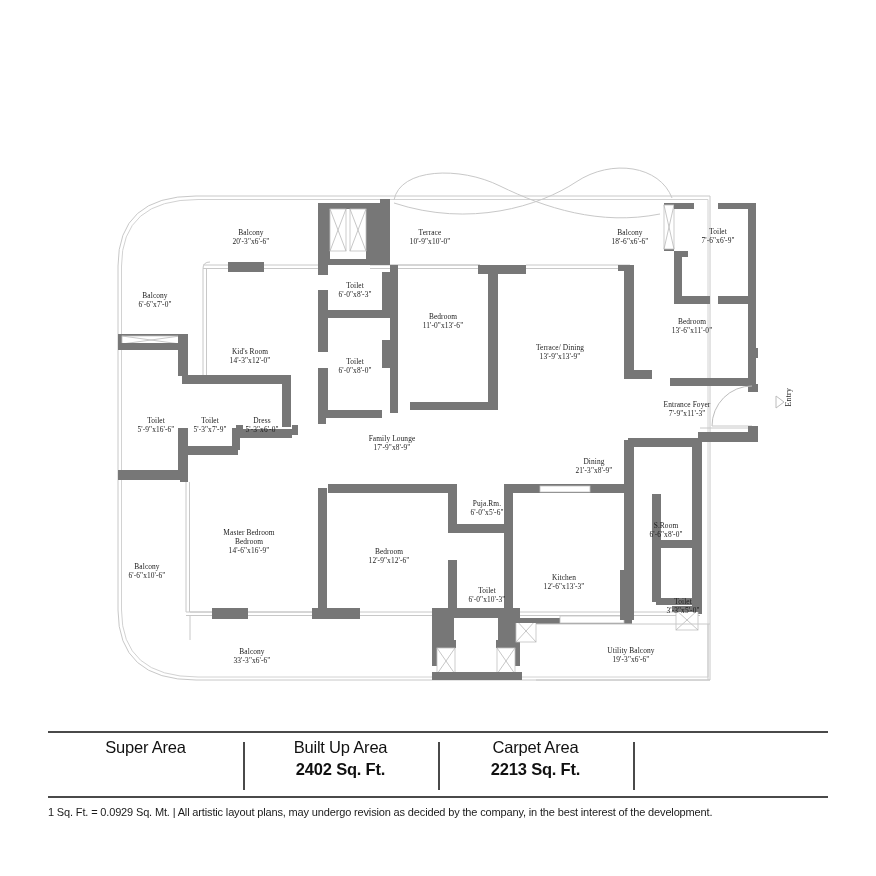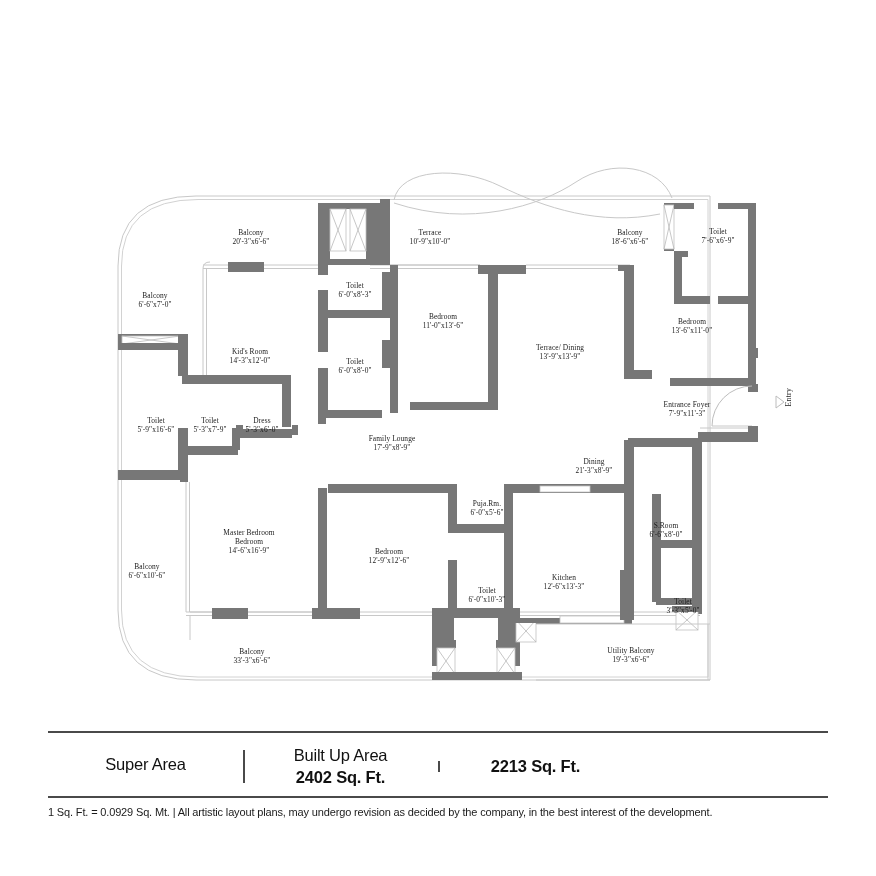--- a/index.html
+++ b/index.html
@@ -45,21 +45,21 @@
   #footer{
     position:absolute;left:0;top:720px;width:876px;height:156px;
   }
   .frule{
     position:absolute;left:48px;width:780px;height:2px;background:#4a4a4a;
   }
   #rule-top{top:11px;}
   #rule-bot{top:76px;}
   #areas{
     position:absolute;left:48px;top:18px;width:780px;height:56px;
-    display:flex;align-items:center;
+    display:flex;
   }
   .acell{
     flex:1 1 0;
     text-align:center;
     position:relative;
     font-family:"Liberation Sans", sans-serif;
   }
   .acell + .acell::before{
     content:"";position:absolute;left:0;top:4px;bottom:4px;width:2px;background:#4a4a4a;
   }
@@ -430,20 +430,21 @@
   <div class="frule" id="rule-top"></div>
   <div id="areas">
       <div class="acell">
         <span class="atitle">Super Area</span>
       </div>
       <div class="acell">
         <span class="atitle">Built Up Area</span>
         <span class="aval">2402 Sq. Ft.</span>
       </div>
       <div class="acell">
+        <span class="atitle">Carpet Area</span>
         <span class="aval">2213 Sq. Ft.</span>
       </div>
       <div class="acell">
       </div>
     </div>
   <div class="frule" id="rule-bot"></div>
   <div id="disclaimer">1 Sq. Ft. = 0.0929 Sq. Mt. |  All artistic layout plans, may undergo revision as decided by the company, in the best interest of the development.</div>
 </div>
 
 </body></html>

